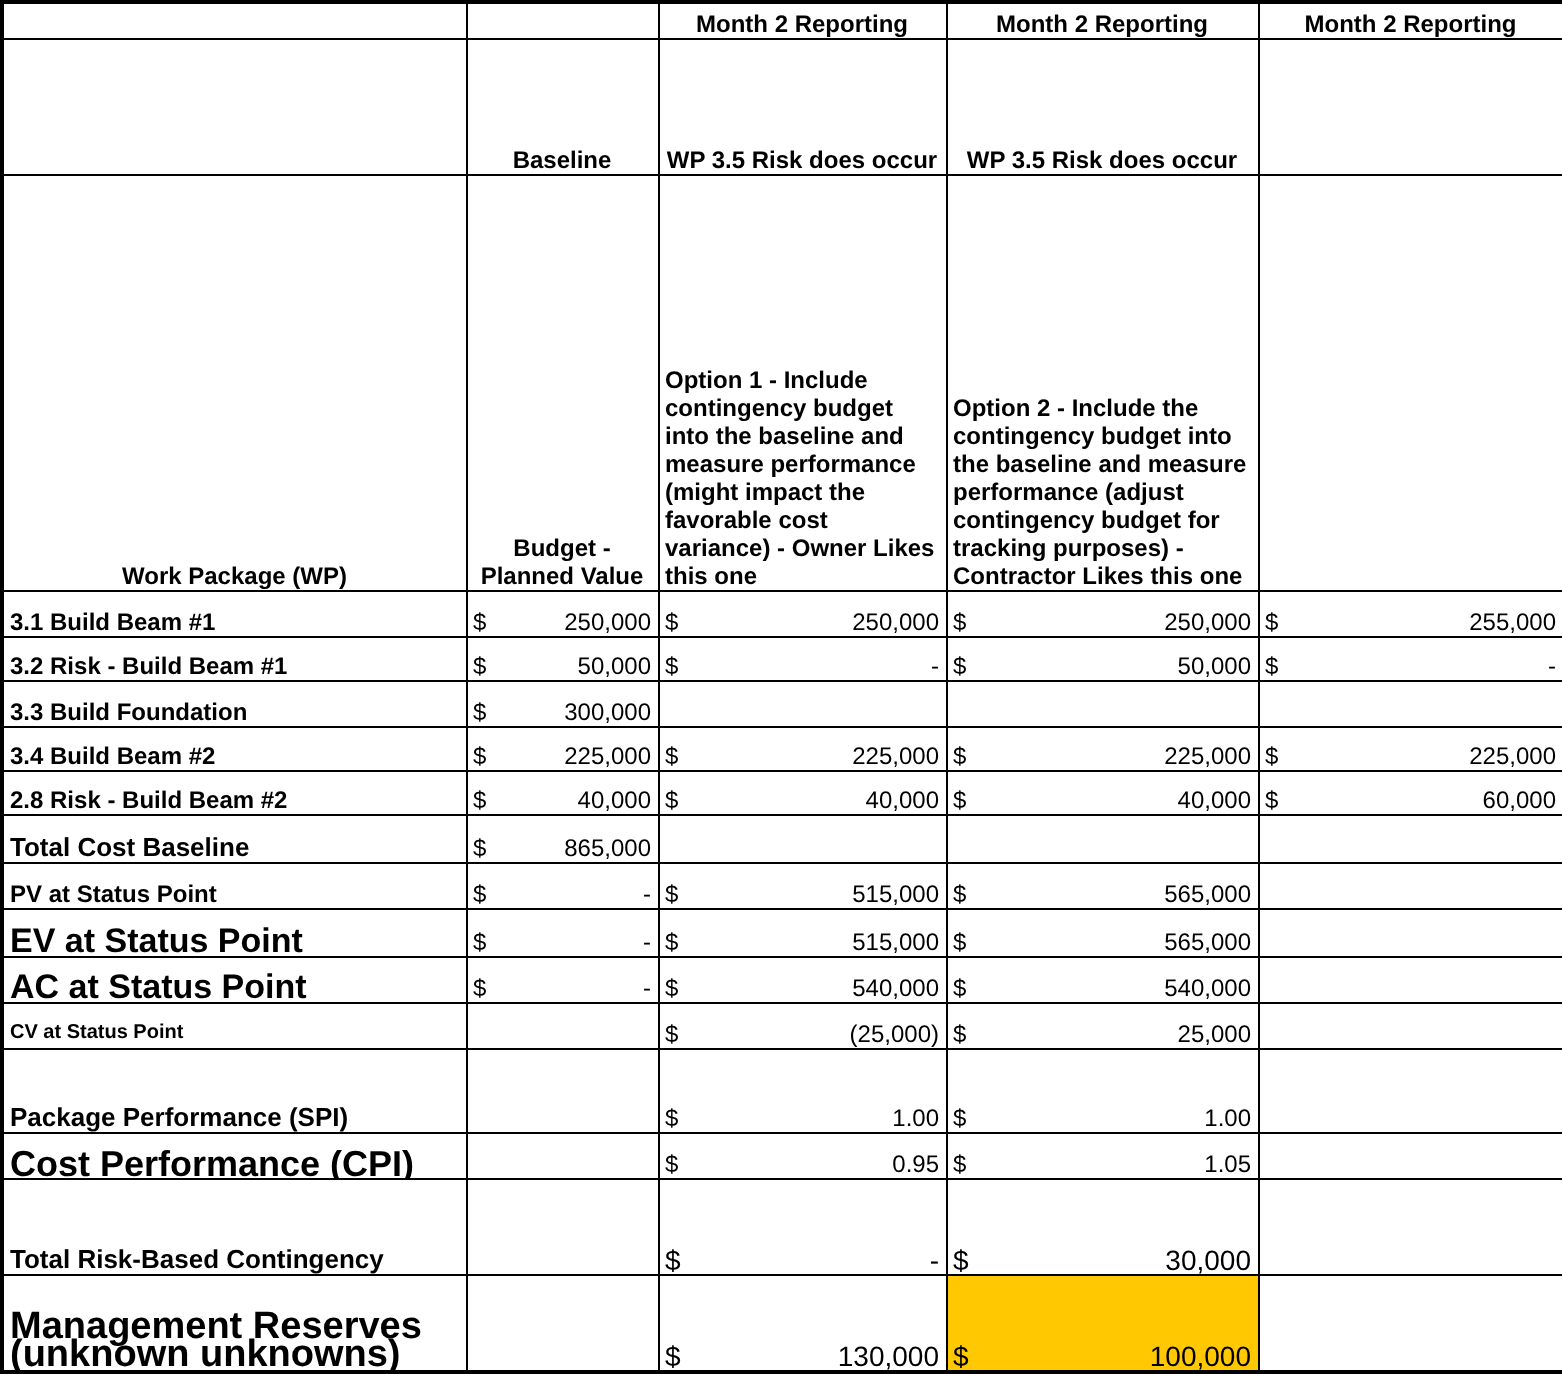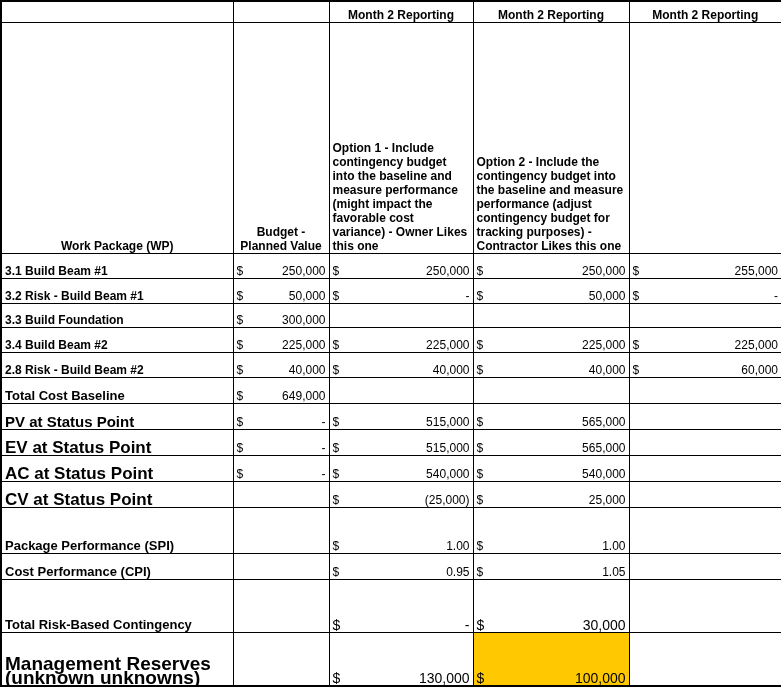--- a/index.html
+++ b/index.html
@@ -84,20 +84,27 @@
   <tbody>
 
     <tr style="height:17px">
       <td class="blank"></td>
       <td class="blank"></td>
       <td class="ctr b vmid nowrapcell">Month 2 Reporting</td>
       <td class="ctr b vmid nowrapcell">Month 2 Reporting</td>
       <td class="ctr b vmid nowrapcell">Month 2 Reporting</td>
     </tr>
 
+    <tr style="height:60px">
+      <td class="blank"></td>
+      <td class="ctr b vbot">Baseline</td>
+      <td class="ctr b vbot wrapblock">WP 3.5 Risk does occur</td>
+      <td class="ctr b vbot wrapblock">WP 3.5 Risk does occur</td>
+      <td class="blank"></td>
+    </tr>
 
     <tr style="height:187px">
       <td class="ctr b vmid">Work Package (WP)</td>
       <td class="ctr b vmid">Budget - Planned Value</td>
       <td class="lft b vtop wrapblock">Option 1 - Include contingency budget into the baseline and measure performance (might impact the favorable cost variance) - Owner Likes this one</td>
       <td class="lft b vtop wrapblock">Option 2 - Include the contingency budget into the baseline and measure performance (adjust contingency budget for tracking purposes) - Contractor Likes this one</td>
       <td class="blank"></td>
     </tr>
 
 
@@ -239,21 +246,21 @@
             <span class="amt">60,000</span>
           </span>
         </td>
     </tr>
 
     <tr style="height:21px">
       <td class="lft b vbot" style="font-size:13px">Total Cost Baseline</td>
       <td>
           <span class="money">
             <span class="sym">$</span>
-            <span class="amt">649,000</span>
+            <span class="amt">865,000</span>
           </span>
         </td>
       <td>
           <span class="money">
             <span class="sym"></span>
             <span class="amt"></span>
           </span>
         </td>
       <td>
           <span class="money">
@@ -263,21 +270,21 @@
         </td>
       <td>
           <span class="money">
             <span class="sym"></span>
             <span class="amt"></span>
           </span>
         </td>
     </tr>
 
     <tr style="height:21px">
-      <td class="lft b vbot" style="font-size:15px">PV at Status Point</td>
+      <td class="lft b vbot" style="font-size:12px">PV at Status Point</td>
       <td>
           <span class="money">
             <span class="sym">$</span>
             <span class="amt">-</span>
           </span>
         </td>
       <td>
           <span class="money">
             <span class="sym">$</span>
             <span class="amt">515,000</span>
@@ -347,21 +354,21 @@
         </td>
       <td>
           <span class="money">
             <span class="sym"></span>
             <span class="amt"></span>
           </span>
         </td>
     </tr>
 
     <tr style="height:21px">
-      <td class="lft b vbot" style="font-size:17px">CV at Status Point</td>
+      <td class="lft b vbot" style="font-size:10px">CV at Status Point</td>
       <td>
           <span class="money">
             <span class="sym"></span>
             <span class="amt"></span>
           </span>
         </td>
       <td>
           <span class="money">
             <span class="sym">$</span>
             <span class="amt">(25,000)</span>
@@ -403,21 +410,21 @@
         </td>
       <td>
           <span class="money">
             <span class="sym"></span>
             <span class="amt"></span>
           </span>
         </td>
     </tr>
 
     <tr style="height:21px">
-      <td class="lft b vbot" style="font-size:13px">Cost Performance (CPI)</td>
+      <td class="lft b vbot" style="font-size:18px">Cost Performance (CPI)</td>
       <td>
           <span class="money">
             <span class="sym"></span>
             <span class="amt"></span>
           </span>
         </td>
       <td>
           <span class="money">
             <span class="sym">$</span>
             <span class="amt">0.95</span>

